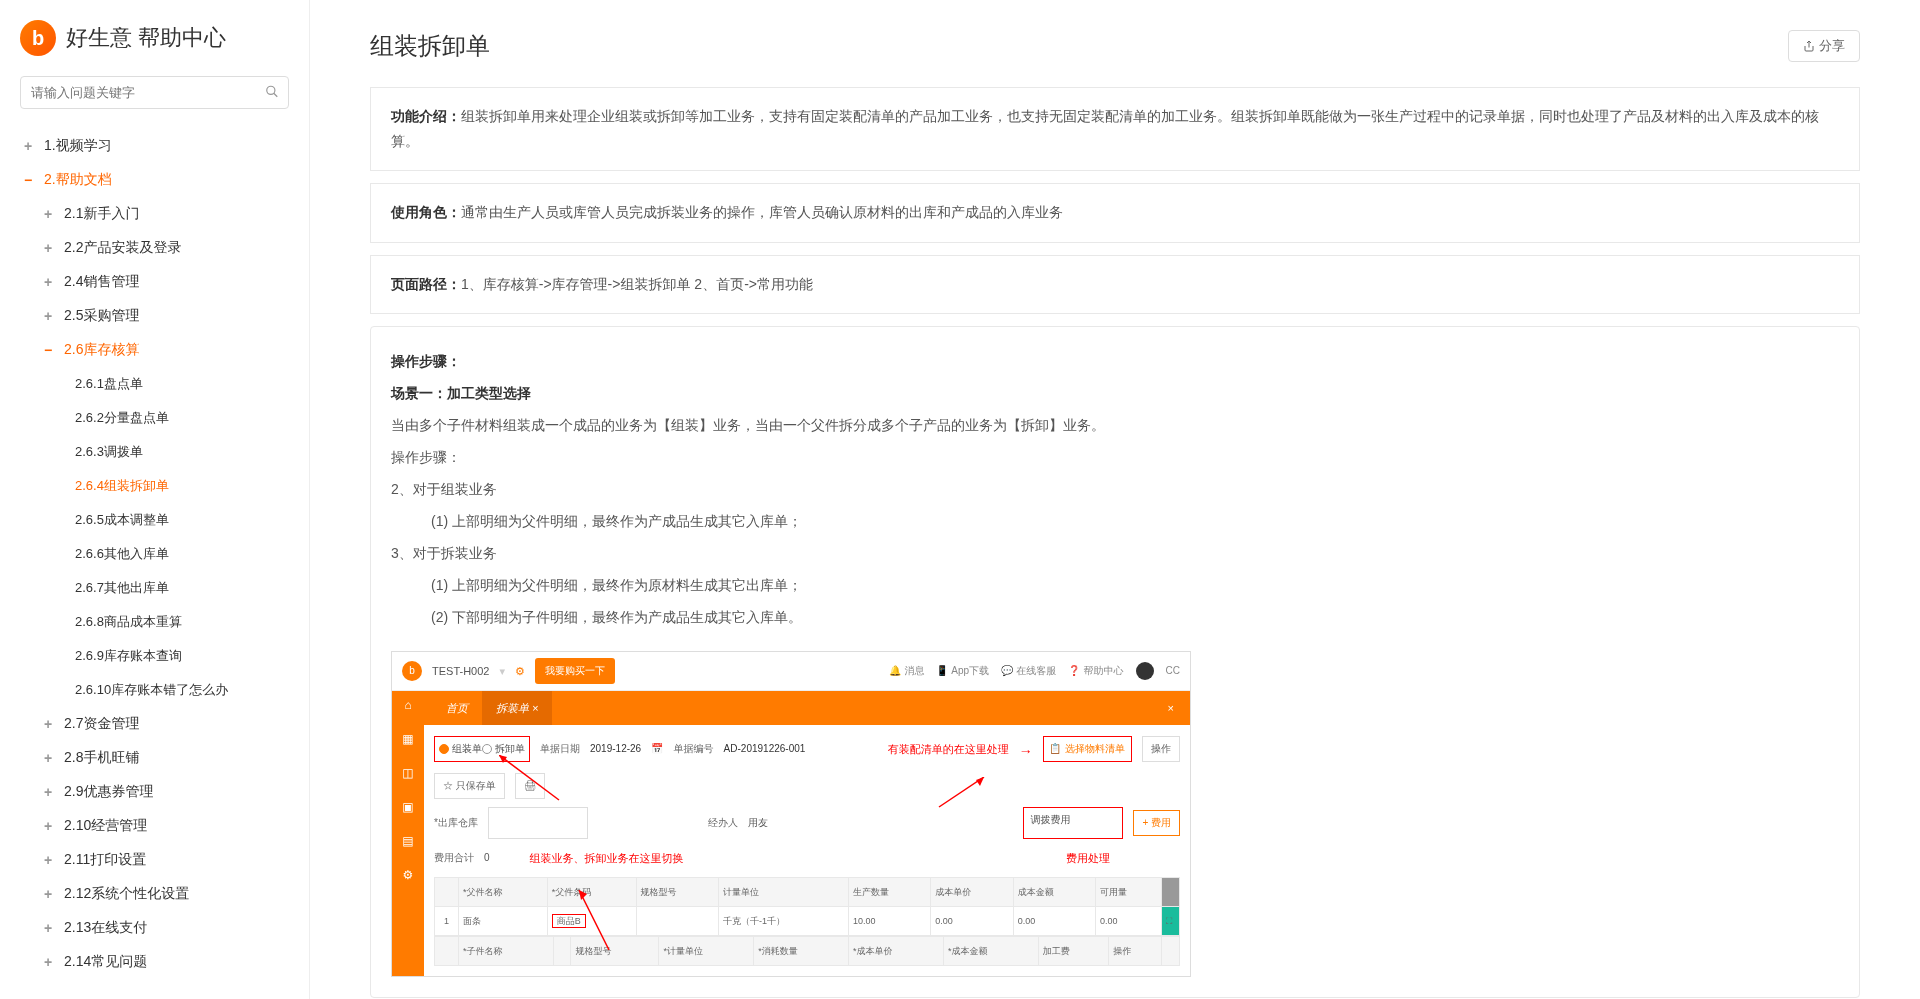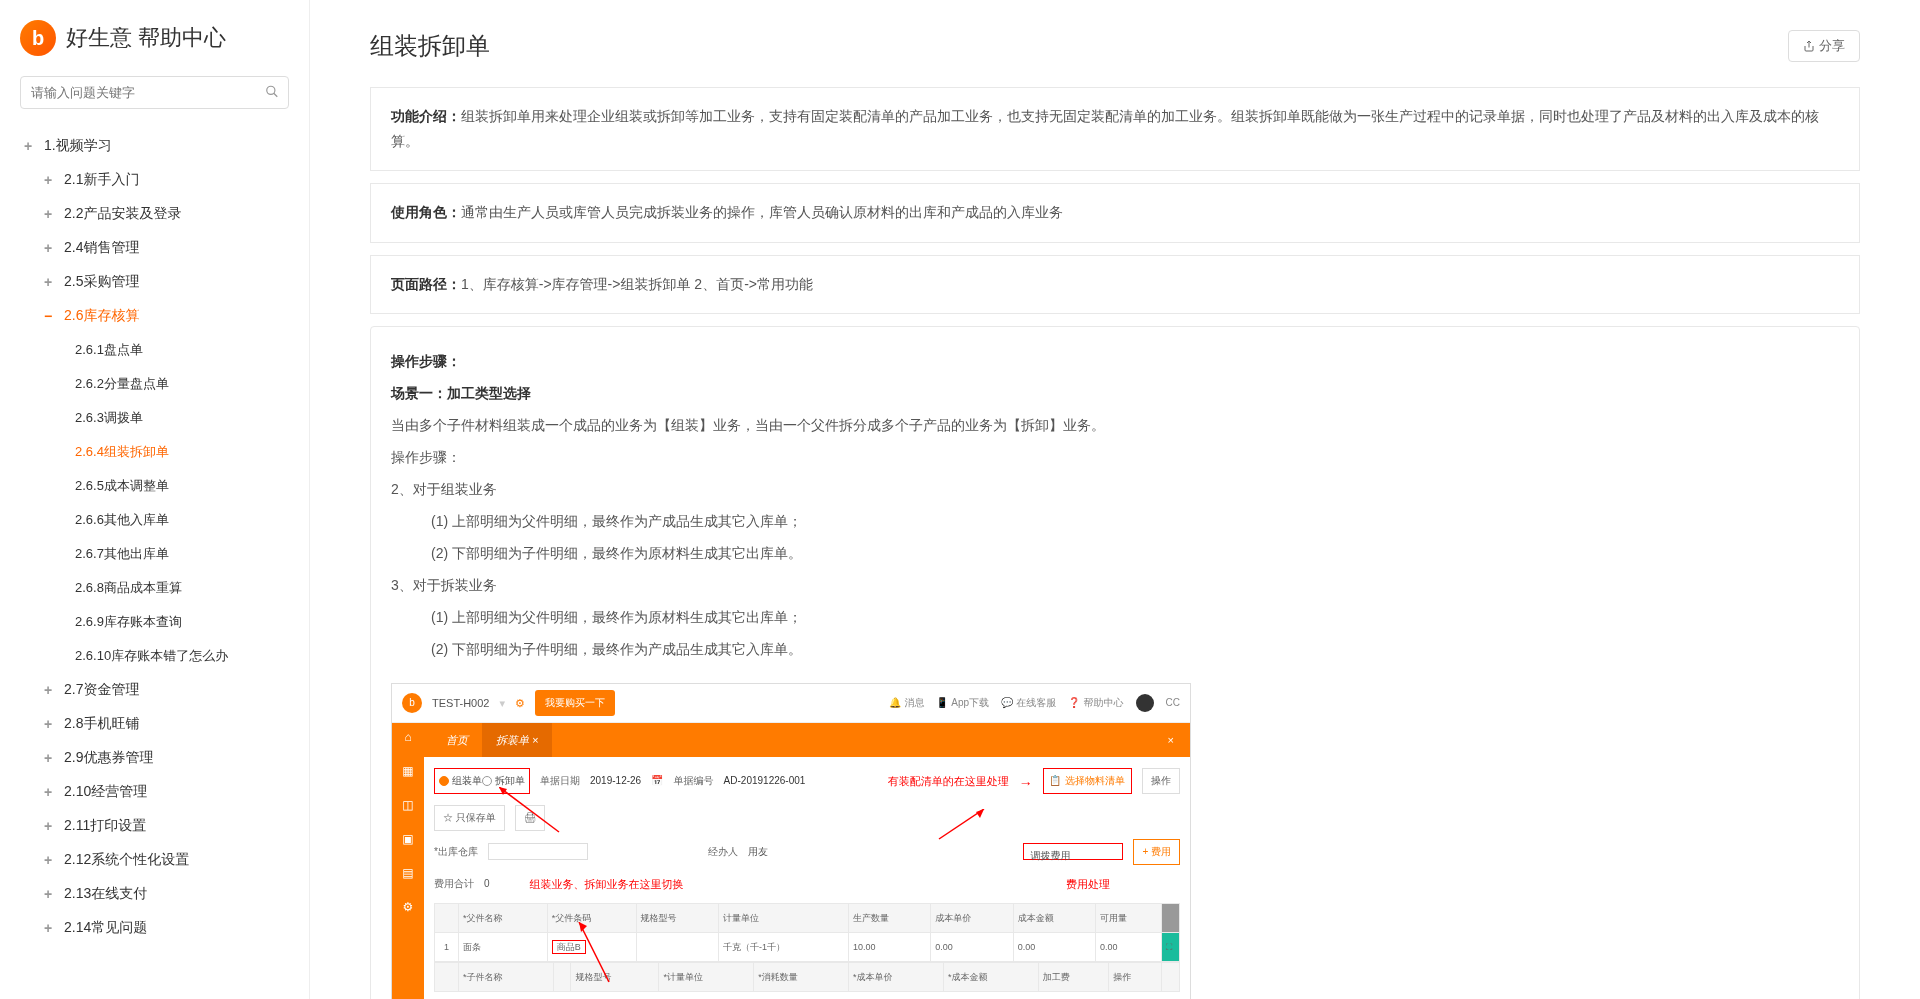--- a/index.html
+++ b/index.html
@@ -51,21 +51,21 @@
 .app-form-row { display: flex; align-items: center; gap: 10px; margin-bottom: 8px; flex-wrap: wrap; font-size: 10px; }
 .radio-group { display: flex; gap: 0; border: 1.5px solid red; padding: 2px 4px; }
 .radio-opt { display: flex; align-items: center; gap: 3px; }
 .radio-dot { width: 10px; height: 10px; border: 1px solid #999; border-radius: 50%; display: inline-block; }
 .radio-dot.on { background: #ff7b00; border-color: #ff7b00; }
 .btn-outline-red { border: 1.5px solid red; padding: 2px 6px; color: #ff7b00; }
 .red-text { color: red; font-size: 11px; }
 .red-arrow { color: red; font-size: 14px; }
 .form-label { color: #666; }
 .form-val { color: #333; }
-.input-box { border: 1px solid #ddd; padding: 2px 6px; min-width: 100px; display: inline-block; height: 17px; }
+.input-box { border: 1px solid #ddd; padding: 2px 6px; min-width: 100px; display: inline-block; height: 32px; }
 .input-box.red-border { border: 1.5px solid red; }
 .app-table { width: 100%; border-collapse: collapse; margin-top: 6px; font-size: 10px; }
 .app-table th { background: #f5f5f5; padding: 5px 4px; border: 1px solid #e8e8e8; color: #666; font-weight: normal; text-align: left; font-size: 9px; }
 .app-table td { padding: 5px 4px; border: 1px solid #e8e8e8; color: #666; font-size: 9px; }
 .app-table .num-col { width: 24px; text-align: center; }
 .green-tab { background: #1abc9c; color: #fff; width: 18px; padding: 4px 2px; font-size: 9px; }
 .action-col { text-align: center; }
 .sm-btn { padding: 2px 8px; font-size: 10px; border: 1px solid #ddd; color: #666; background: #fff; }
 .avatar-sm { width: 18px; height: 18px; border-radius: 50%; background: #333; }
 .close-x { color: #fff; margin-left: auto; padding: 4px 8px; }
@@ -86,20 +86,24 @@
             <circle cx="10" cy="10" r="7"></circle>
             <line x1="21" y1="21" x2="15" y2="15"></line>
           </svg>
       </span>
     </div>
     <ul class="nav-list">
       <li class="nav-item">
           <span class="nav-icon plus-icon"></span>
           <span>1.视频学习</span>
         </li>
+      <li class="nav-item expanded">
+          <span class="nav-icon minus-icon"></span>
+          <span>2.帮助文档</span>
+        </li>
       <li class="nav-item sub1">
           <span class="nav-icon plus-icon"></span>
           <span>2.1新手入门</span>
         </li>
       <li class="nav-item sub1">
           <span class="nav-icon plus-icon"></span>
           <span>2.2产品安装及登录</span>
         </li>
       <li class="nav-item sub1">
           <span class="nav-icon plus-icon"></span>
@@ -202,21 +206,20 @@
       <strong>页面路径：</strong><span>1、库存核算-&gt;库存管理-&gt;组装拆卸单 2、首页-&gt;常用功能</span>
     </div>
 
     <div class="content-block">
       <p><strong>操作步骤：</strong></p>
       <p><strong>场景一：加工类型选择</strong></p>
       <p>当由多个子件材料组装成一个成品的业务为【组装】业务，当由一个父件拆分成多个子产品的业务为【拆卸】业务。</p>
       <p>操作步骤：</p>
       <p class="indent1">2、对于组装业务</p>
       <p class="indent2">(1) 上部明细为父件明细，最终作为产成品生成其它入库单；</p>
-      <p class="indent2">(2) 下部明细为子件明细，最终作为原材料生成其它出库单。</p>
       <p class="indent1">3、对于拆装业务</p>
       <p class="indent2">(1) 上部明细为父件明细，最终作为原材料生成其它出库单；</p>
       <p class="indent2">(2) 下部明细为子件明细，最终作为产成品生成其它入库单。</p>
 
       <div class="screenshot-area">
         <div class="app-screenshot">
           <div class="app-topbar">
             <div class="app-topbar-left">
               <div class="app-logo-sm">b</div>
               <span>TEST-H002</span>

